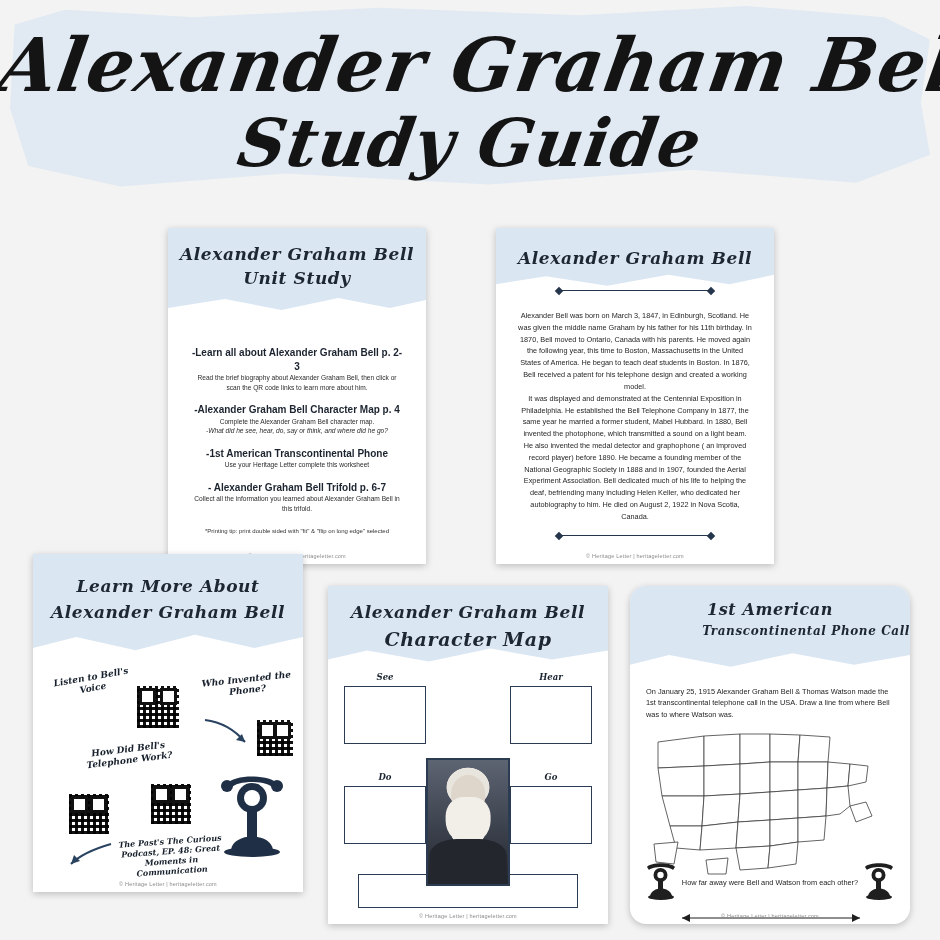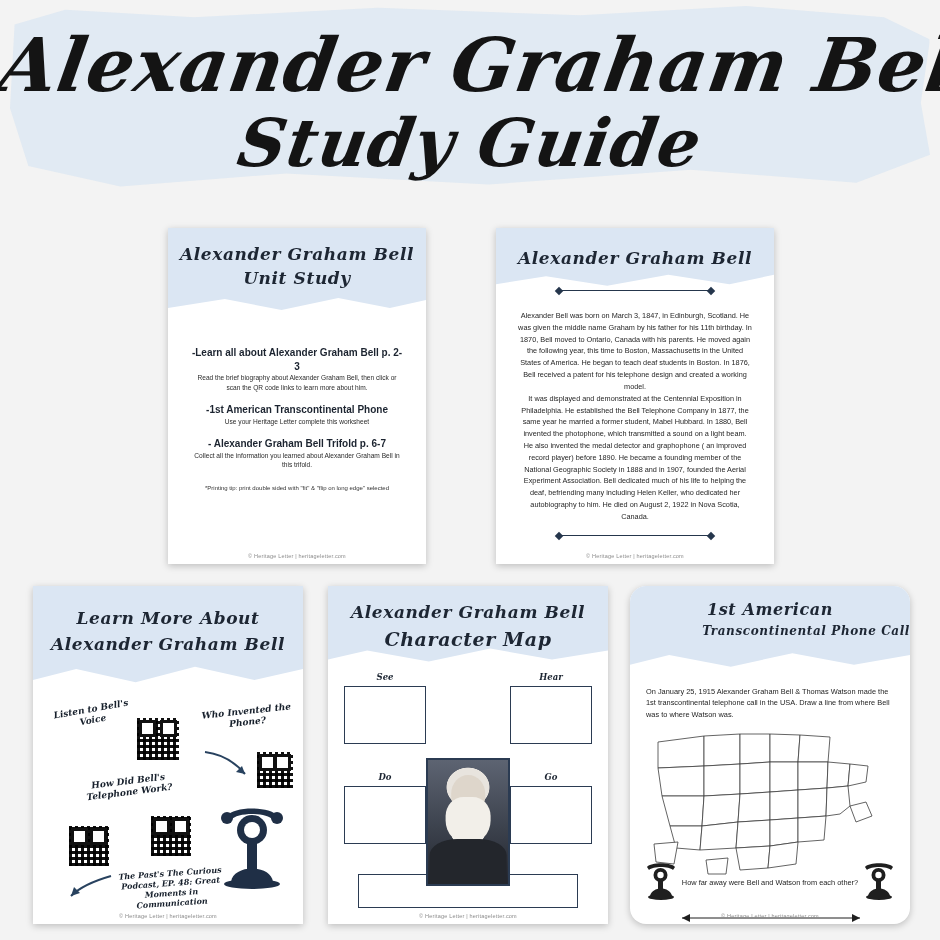--- a/index.html
+++ b/index.html
@@ -118,21 +118,21 @@
   #bio-rule-top { top: 62px; }
   #bio-rule-bottom { bottom: 28px; }
   .bio-text {
     position: absolute;
     left: 22px; top: 82px; width: 234px;
     font-size: 7.3px; line-height: 1.62;
     color: #1f1f1f; text-align: center;
   }
 
   
-  #sheet-learn { left: 33px; top: 586px; width: 270px; height: 338px; }
+  #sheet-learn { left: 33px; top: 554px; width: 270px; height: 338px; }
   #sheet-learn .sheet-wash {
     height: 112px;
     clip-path: polygon(0 0, 100% 0, 100% 74%, 82% 84%, 60% 72%, 38% 86%, 16% 74%, 0 84%);
   }
   #sheet-learn .t1 { position:absolute; top:22px; width:100%; font-size:17px; }
   #sheet-learn .t2 { position:absolute; top:48px; width:100%; font-size:17px; }
   .qr {
     position: absolute;
     background:
       repeating-linear-gradient(90deg, #111 0 3px, #fff 3px 6px),
@@ -242,20 +242,25 @@
 
   <div class="sheet" id="sheet-unit">
     <div class="sheet-wash"></div>
     <div class="script centered t1">Alexander Graham Bell</div>
     <div class="script centered t2">Unit Study</div>
 
     <div class="unit-body">
       <div class="unit-block">
         <div class="unit-head">-Learn all about Alexander Graham Bell p. 2-3</div>
         <div class="unit-text">Read the brief biography about Alexander Graham Bell, then click or scan the QR code links to learn more about him.</div>
+      </div>
+      <div class="unit-block">
+        <div class="unit-head">-Alexander Graham Bell Character Map p. 4</div>
+        <div class="unit-text">Complete the Alexander Graham Bell character map.</div>
+        <div class="unit-text" style="font-style:italic">-What did he see, hear, do, say or think, and where did he go?</div>
       </div>
       <div class="unit-block">
         <div class="unit-head">-1st American Transcontinental Phone</div>
         <div class="unit-text">Use your Heritage Letter complete this worksheet</div>
       </div>
       <div class="unit-block">
         <div class="unit-head">- Alexander Graham Bell Trifold p. 6-7</div>
         <div class="unit-text">Collect all the information you learned about Alexander Graham Bell in this trifold.</div>
       </div>
       <div class="unit-tip">*Printing tip: print double sided with "fit" &amp; "flip on long edge" selected</div>

